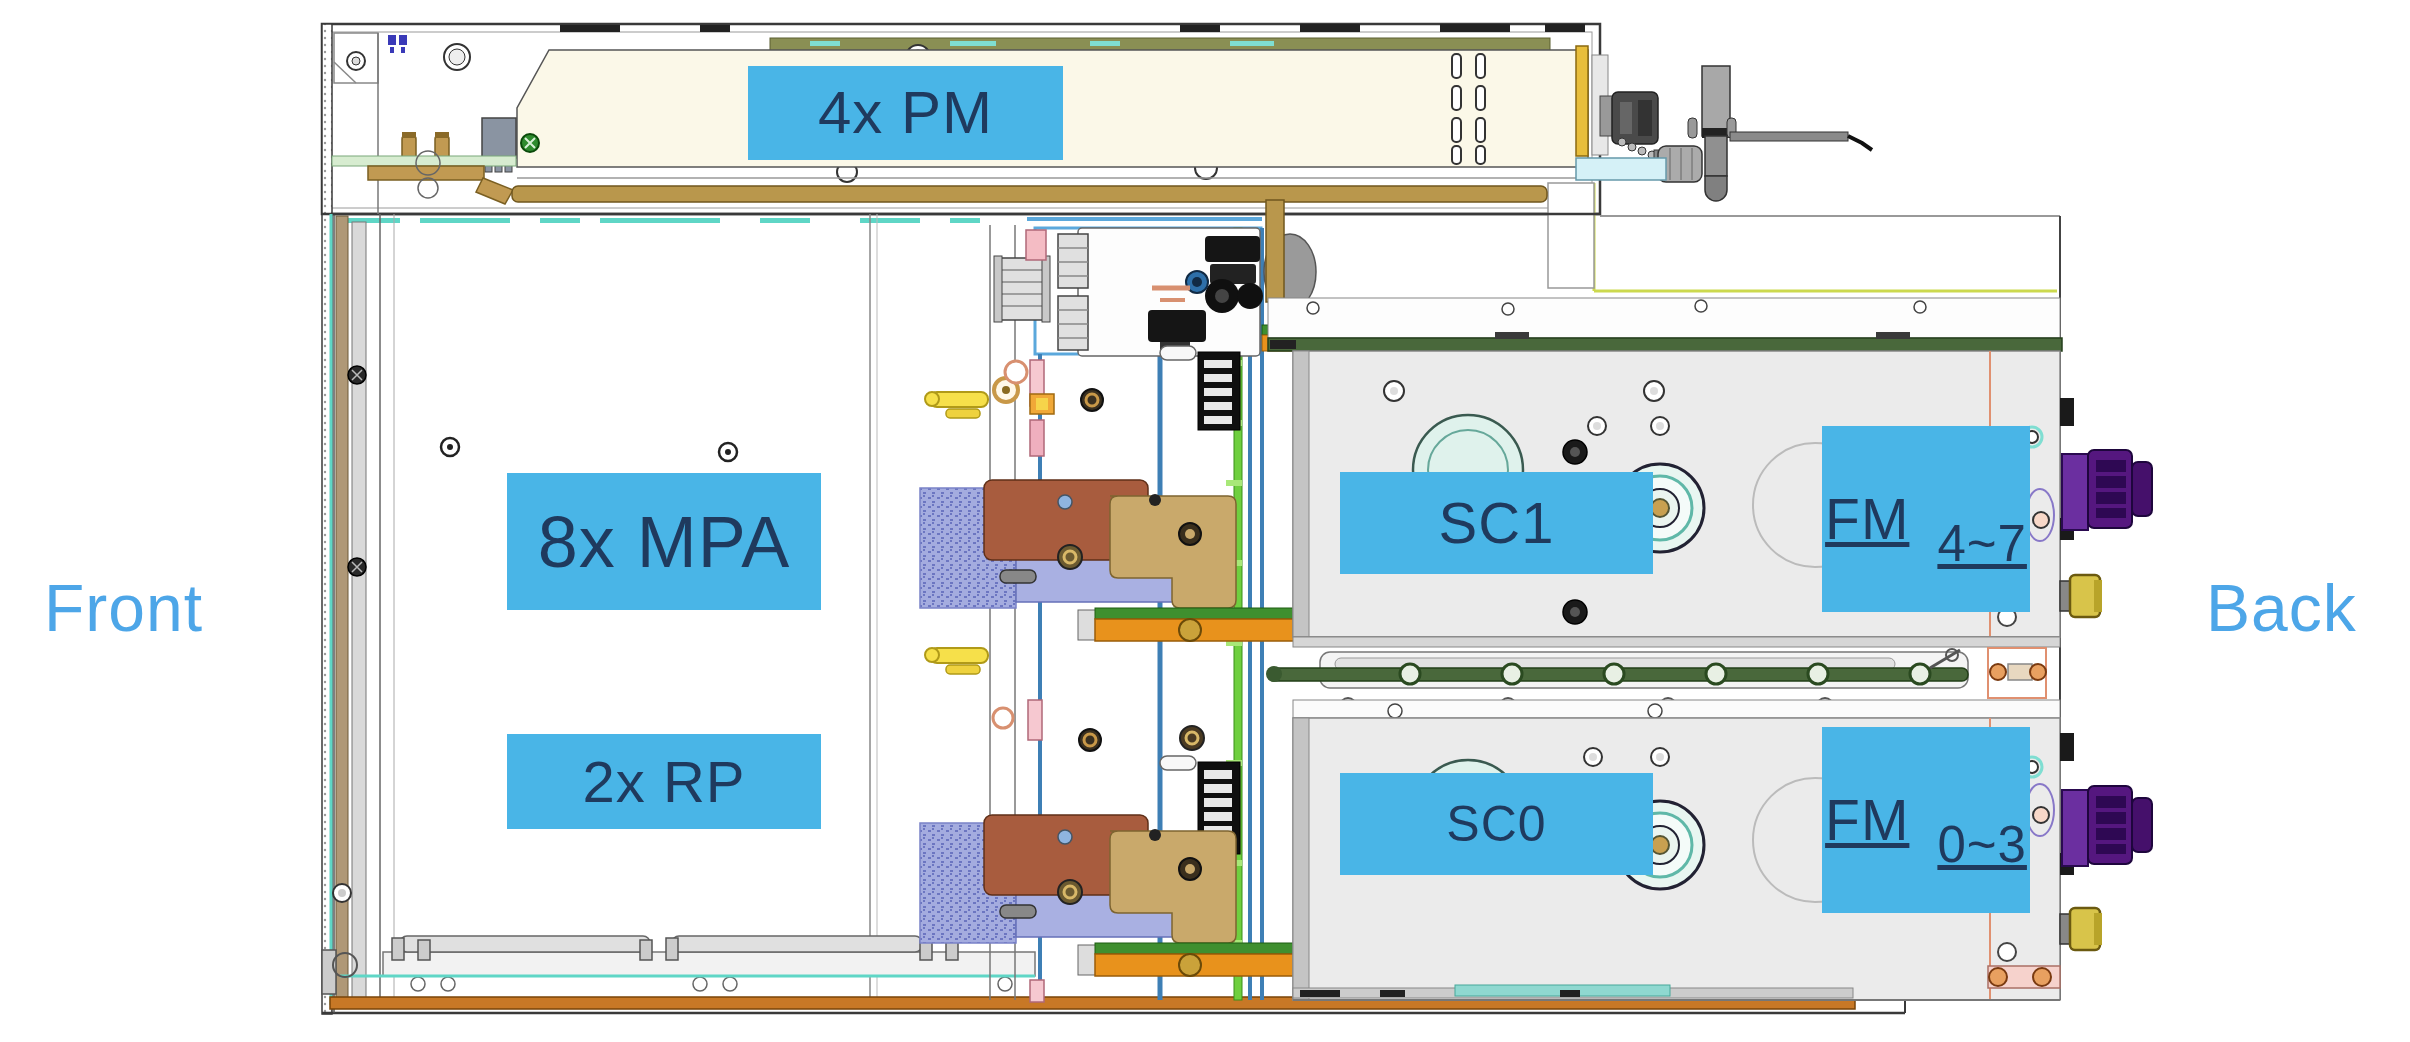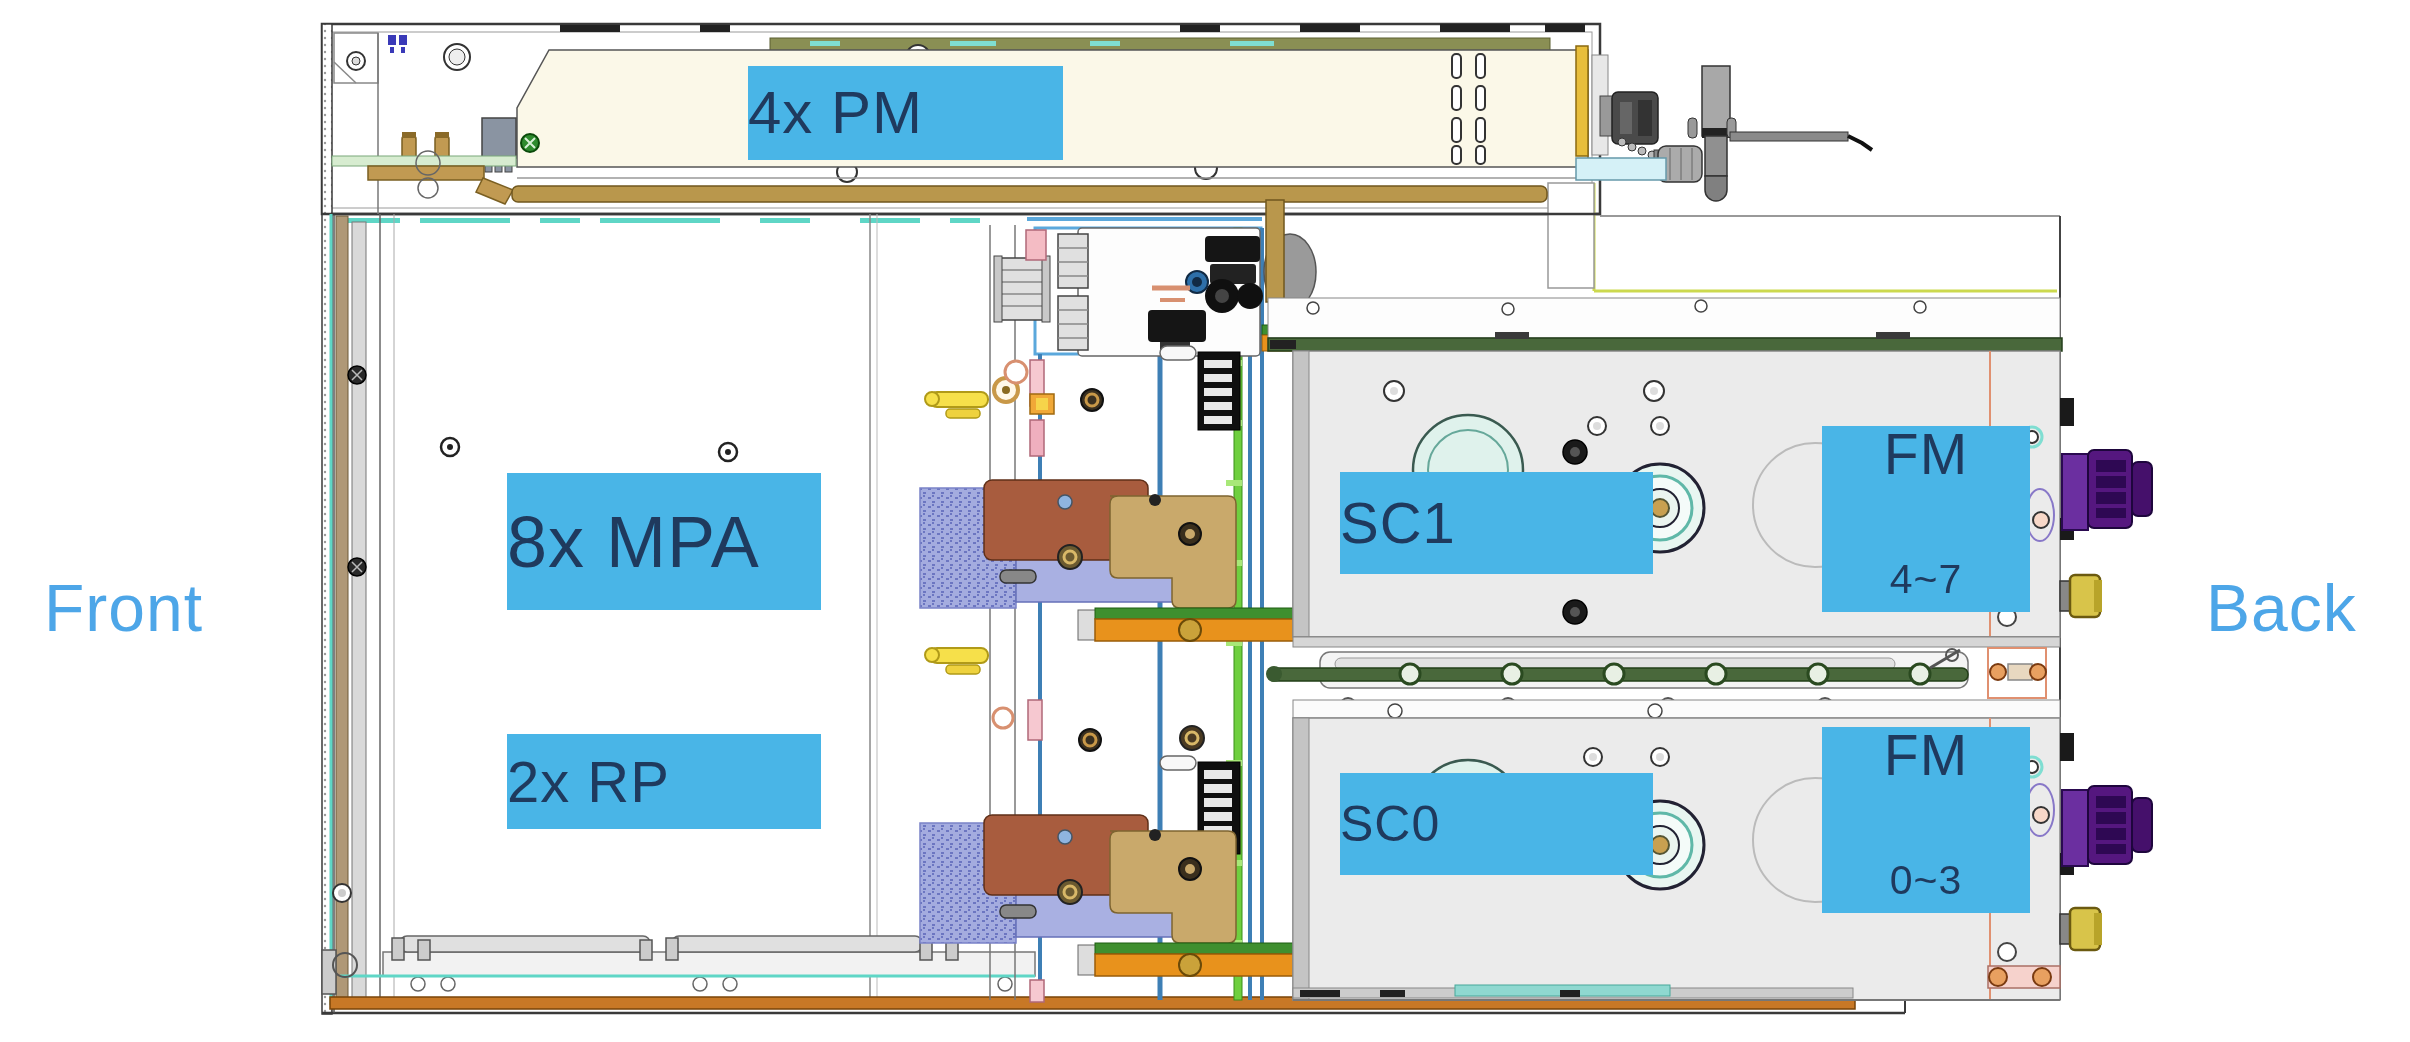--- a/index.html
+++ b/index.html
@@ -8,44 +8,44 @@
     width:2410px;height:1042px;
     background:#ffffff;
     font-family:"Liberation Sans", sans-serif;
     overflow:hidden;
   }
   #cad{position:absolute;left:0;top:0;width:2410px;height:1042px;}
   .callout{
     position:absolute;
     background:#49B5E7;
     color:#1F3A5E;
-    display:flex;align-items:center;justify-content:flex-start;
+    display:flex;align-items:center;justify-content:center;
     font-weight:400;
     letter-spacing:1px;
     line-height:1;
     z-index:5;
   }
-  .callout.stacked{flex-direction:column;gap:28px;}
+  .callout.stacked{flex-direction:row;gap:28px;text-decoration:underline;}
   .orient{
     position:absolute;
     color:#4DA6E8;
     font-size:66px;
     font-weight:400;
     letter-spacing:1px;
     z-index:5;
   }
   #callout-pm   {left:748px; top:66px;  width:315px; height:94px;  font-size:60px;}
   #callout-mpa  {left:507px; top:473px; width:314px; height:137px; font-size:72px;}
   #callout-rp   {left:507px; top:734px; width:314px; height:95px;  font-size:58px;}
   #callout-sc1  {left:1340px;top:472px; width:313px; height:102px; font-size:58px;}
   #callout-sc0  {left:1340px;top:773px; width:313px; height:102px; font-size:50px;}
   #callout-fm47 {left:1822px;top:426px; width:208px; height:186px;}
   #callout-fm03 {left:1822px;top:727px; width:208px; height:186px;}
   .fm-big{font-size:57px;}
-  .fm-small{font-size:41px;margin-top:48px;}
+  .fm-small{font-size:51px;margin-top:48px;}
   #front-label{left:44px;  top:570px;}
   #back-label {left:2206px;top:570px;}
 </style>
 </head>
 <body>
 
 <div id="stage">
 
   <svg id="cad" viewBox="0 0 2410 1042" xmlns="http://www.w3.org/2000/svg">
     <defs>

